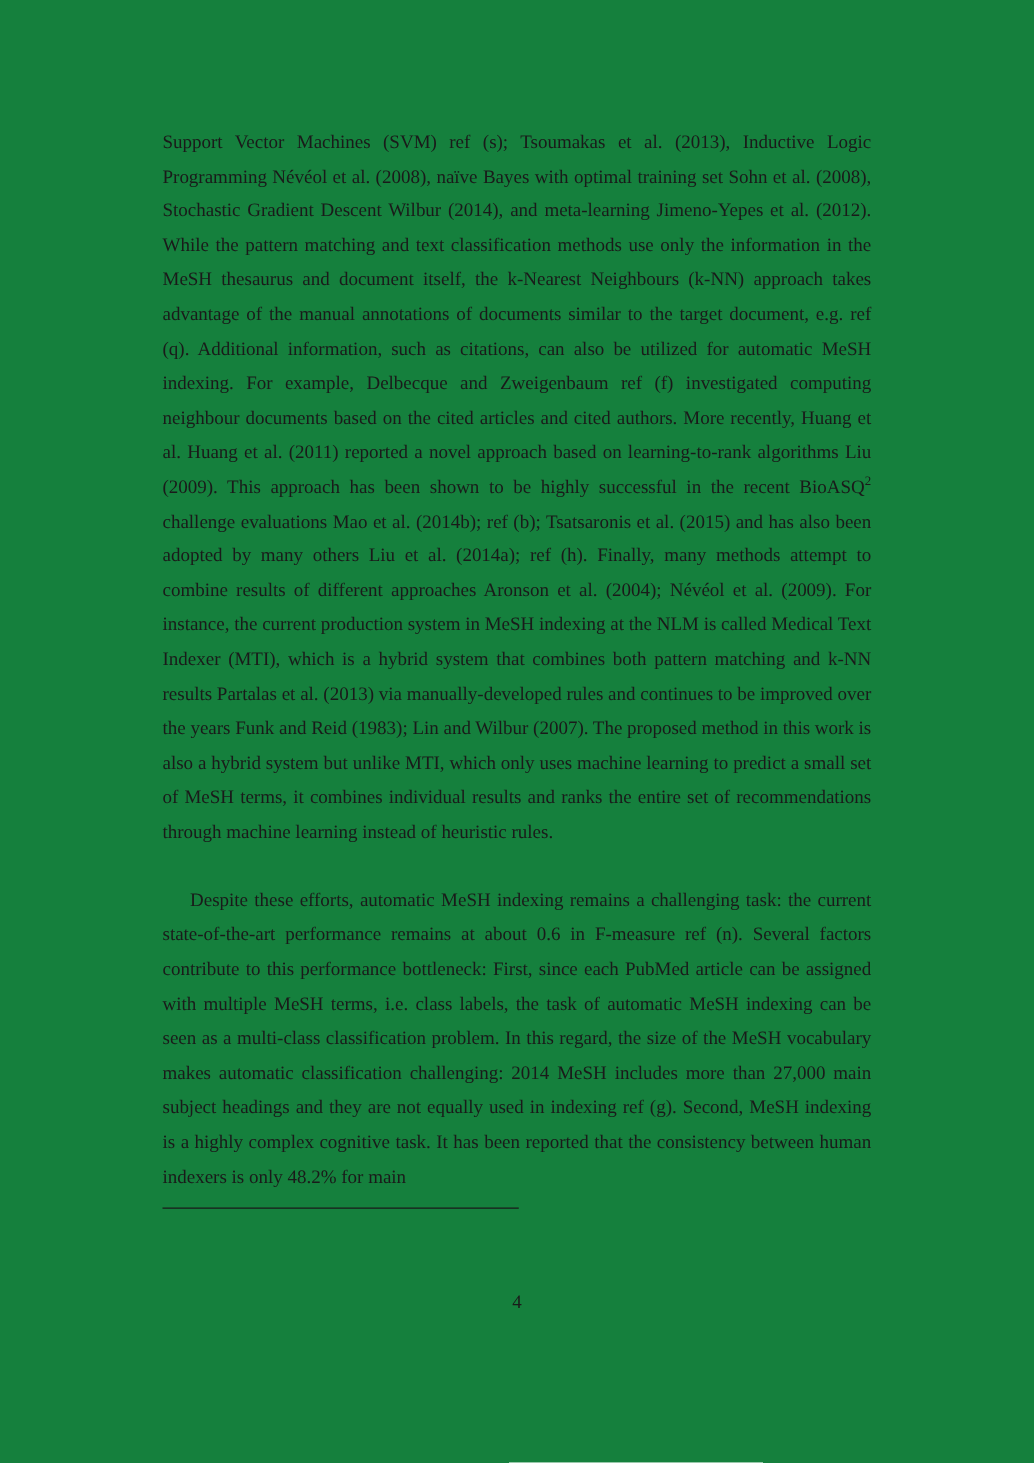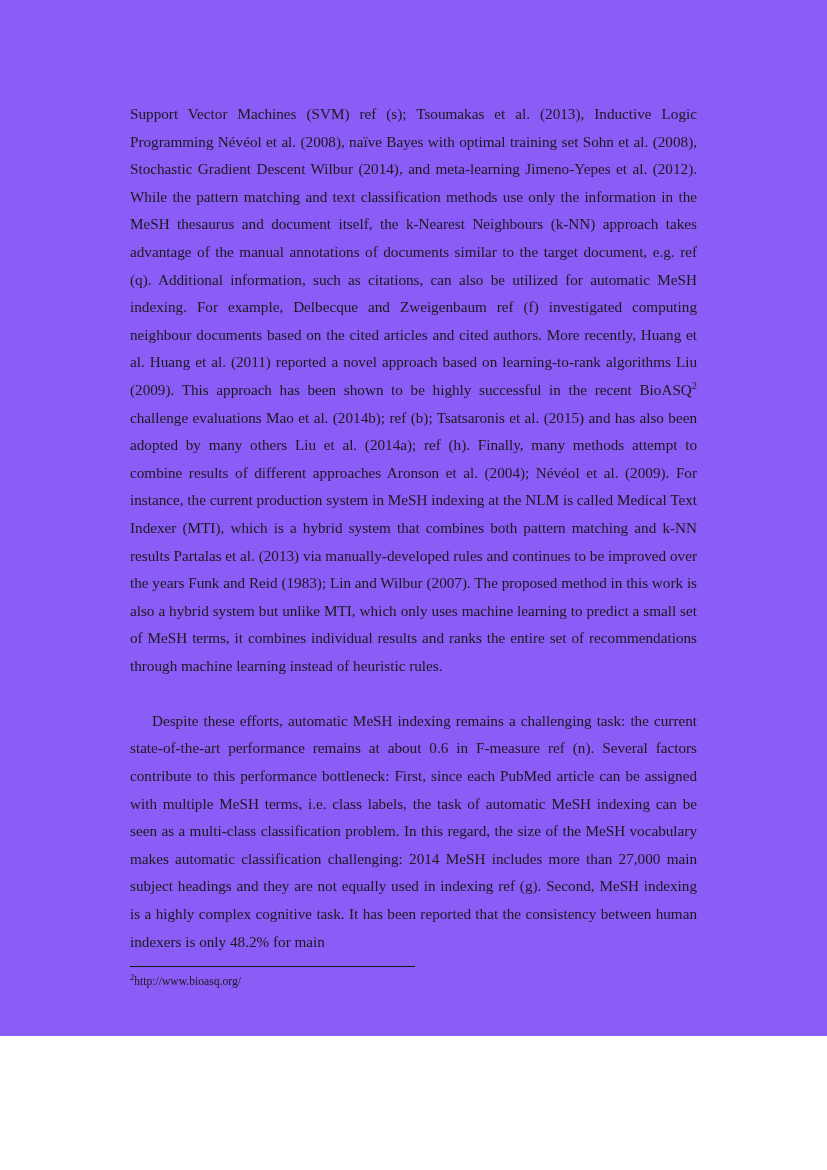--- a/index.html
+++ b/index.html
@@ -8,22 +8,22 @@
     padding: 0;
     background: #ffffff;
   }
   body {
     font-family: "Liberation Serif", "DejaVu Serif", serif;
     color: #1a1a1a;
   }
   .page {
     position: relative;
     width: 827px;
-    height: 1036px;
-    background: #8b5cf6;
+    height: 1170px;
+    background: #15803d;
     overflow: hidden;
     box-sizing: border-box;
   }
   .text-block {
     position: absolute;
     left: 130px;
     top: 100px;
     width: 567px;
   }
   .para {
@@ -96,18 +96,17 @@
   <div class="text-block">
 
     <p class="para continuation"><span>Support Vector Machines (SVM) ref (s); Tsoumakas et al. (2013), Inductive Logic Programming Névéol et al. (2008), naïve Bayes with optimal training set Sohn et al. (2008), Stochastic Gradient Descent Wilbur (2014), and meta-learning Jimeno-Yepes et al. (2012). While the pattern matching and text classification methods use only the information in the MeSH thesaurus and document itself, the k-Nearest Neighbours (k-NN) approach takes advantage of the manual annotations of documents similar to the target document, e.g. ref (q). Additional information, such as citations, can also be utilized for automatic MeSH indexing. For example, Delbecque and Zweigenbaum ref (f) investigated computing neighbour documents based on the cited articles and cited authors. More recently, Huang et al. Huang et al. (2011) reported a novel approach based on learning-to-rank algorithms Liu (2009). This approach has been shown to be highly successful in the recent BioASQ</span><span class="fnref">2</span><span class="fnref-gap"> </span><span>challenge evaluations Mao et al. (2014b); ref (b); Tsatsaronis et al. (2015) and has also been adopted by many others Liu et al. (2014a); ref (h). Finally, many methods attempt to combine results of different approaches Aronson et al. (2004); Névéol et al. (2009). For instance, the current production system in MeSH indexing at the NLM is called Medical Text Indexer (MTI), which is a hybrid system that combines both pattern matching and k-NN results Partalas et al. (2013) via manually-developed rules and continues to be improved over the years Funk and Reid (1983); Lin and Wilbur (2007). The proposed method in this work is also a hybrid system but unlike MTI, which only uses machine learning to predict a small set of MeSH terms, it combines individual results and ranks the entire set of recommendations through machine learning instead of heuristic rules.</span></p>
 
     <p class="para indented">Despite these efforts, automatic MeSH indexing remains a challenging task: the current state-of-the-art performance remains at about 0.6 in F-measure ref (n). Several factors contribute to this performance bottleneck: First, since each PubMed article can be assigned with multiple MeSH terms, i.e. class labels, the task of automatic MeSH indexing can be seen as a multi-class classification problem. In this regard, the size of the MeSH vocabulary makes automatic classification challenging: 2014 MeSH includes more than 27,000 main subject headings and they are not equally used in indexing ref (g). Second, MeSH indexing is a highly complex cognitive task. It has been reported that the consistency between human indexers is only 48.2% for main</p>
 
   </div>
 
   <div class="footnote-area">
     <hr class="footnote-rule">
-    <p class="footnote-text"><span class="fn-marker">2</span><span>http://www.bioasq.org/</span></p>
   </div>
 
   <div class="page-number">4</div>
 
 </div>
 
 </body></html>

